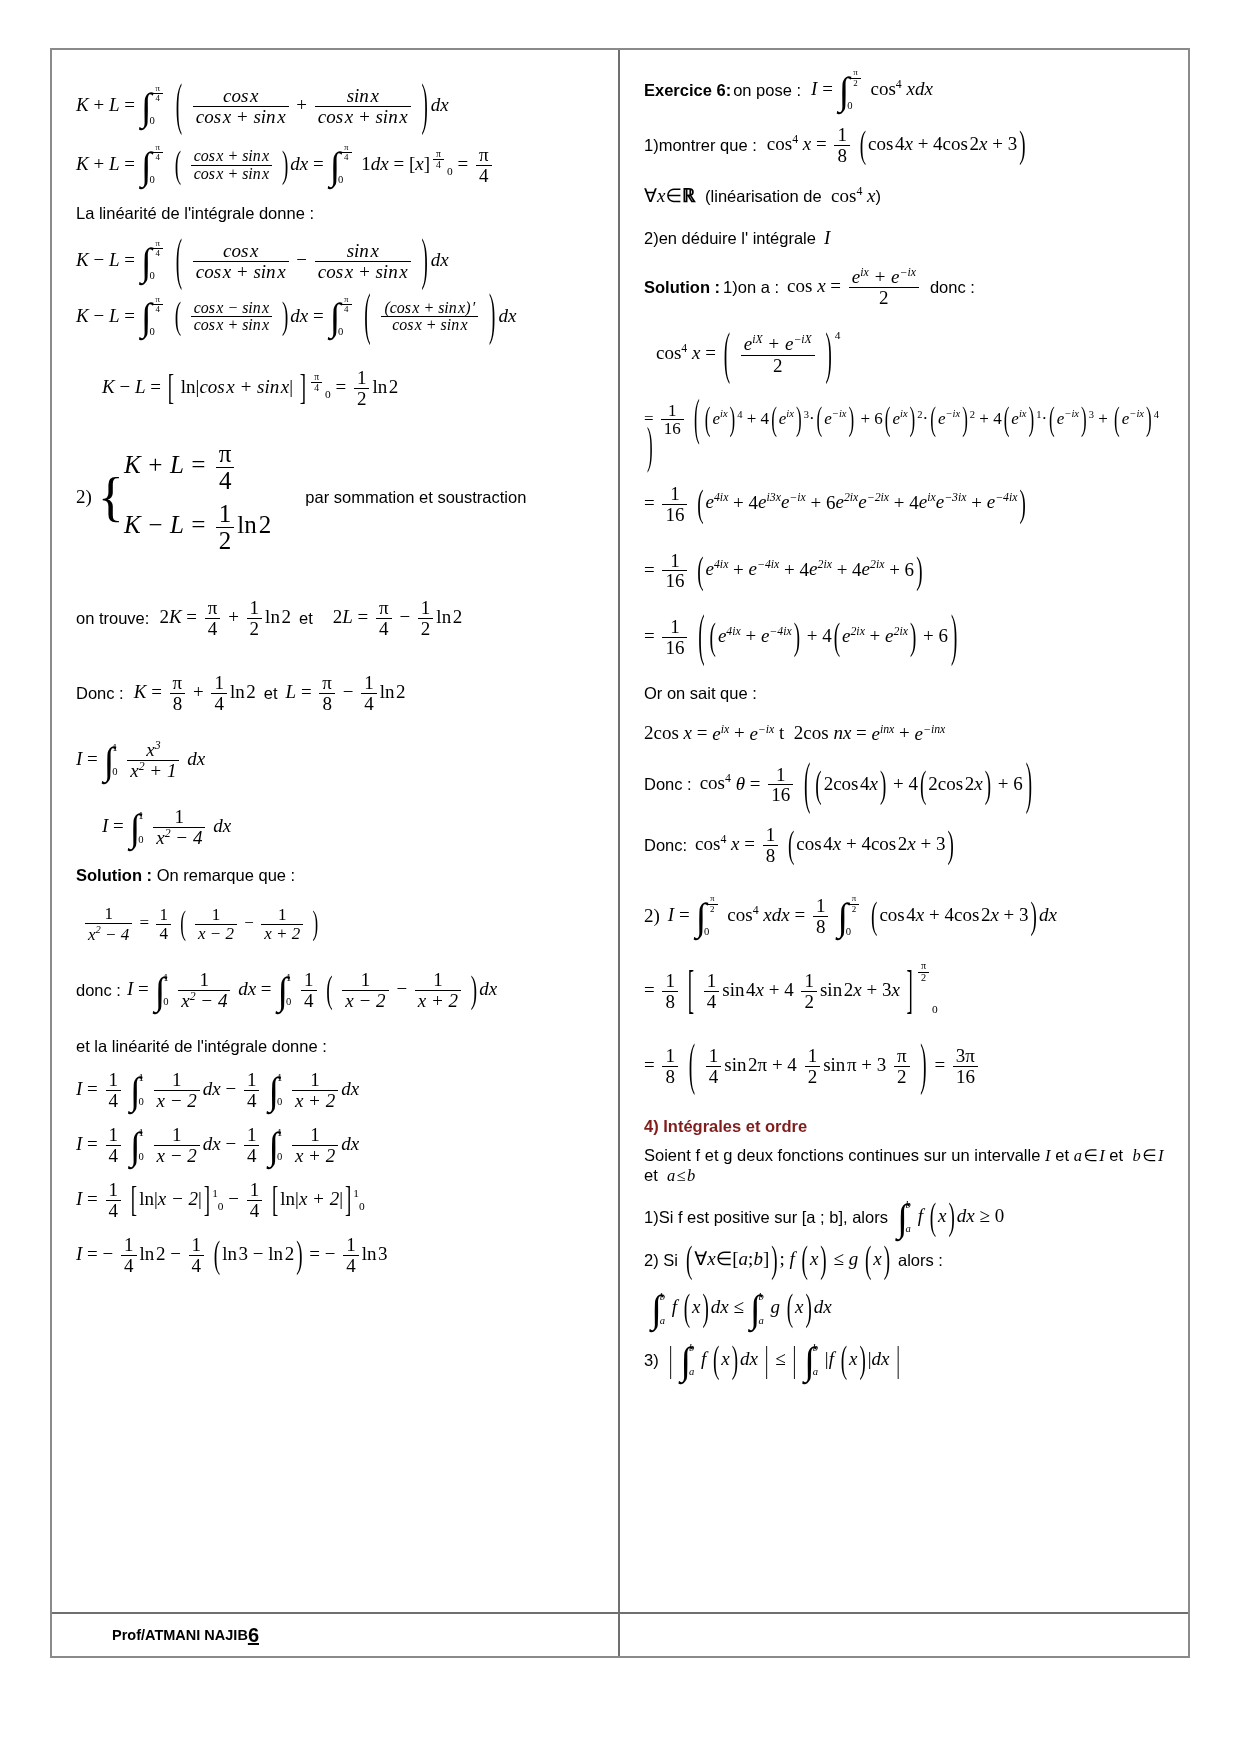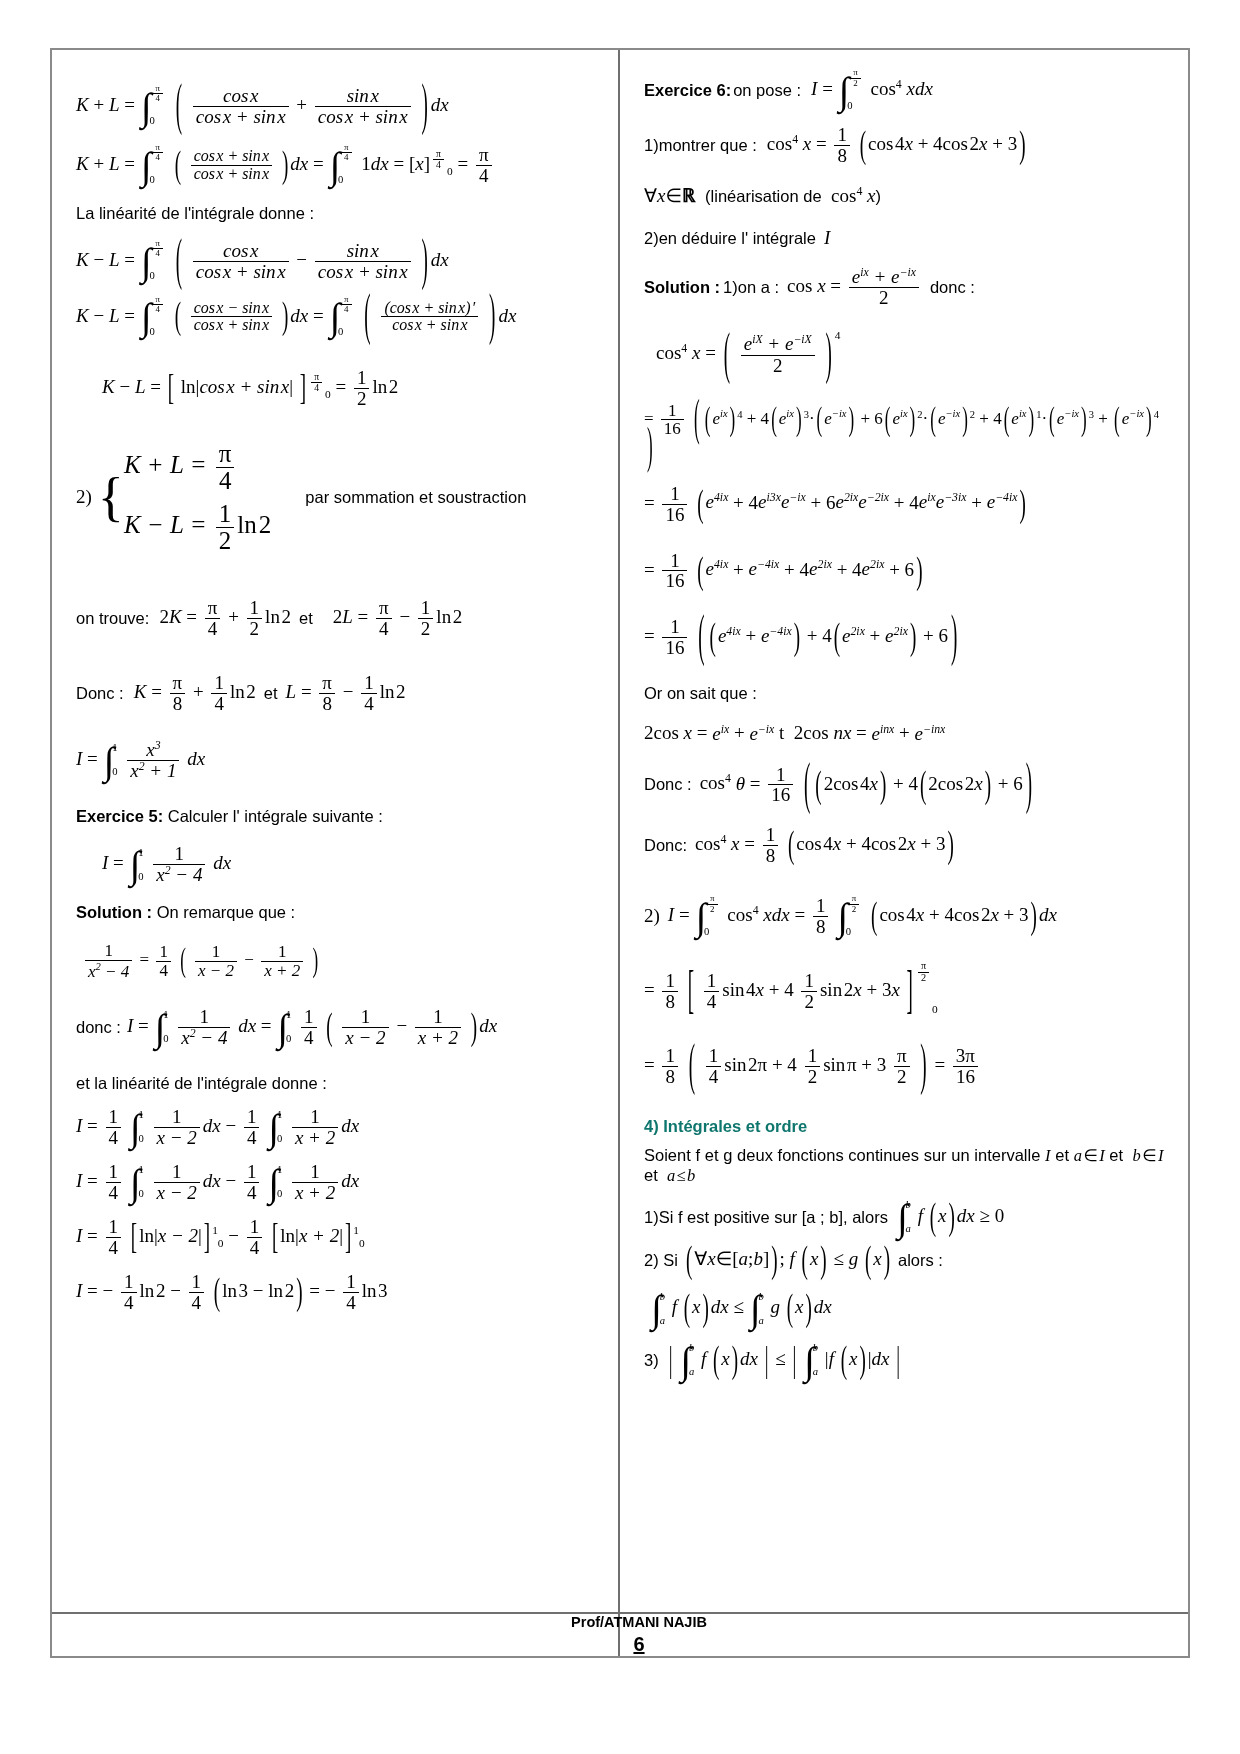--- a/index.html
+++ b/index.html
@@ -27,38 +27,37 @@
     padding:18px 20px 0 24px;
     width:50%;
     position:relative;
   }
   .col-left{border-right:2px solid #6f6f6f;}
   .footer{
     position:absolute;
     left:0;right:0;bottom:0;
     height:44px;
     border-top:2px solid #6f6f6f;
-    display:flex;align-items:center;justify-content:space-between;
+    display:flex;align-items:center;justify-content:flex-start;
     padding:0 22px 0 60px;
     box-sizing:border-box;
-    flex-direction:column;
   }
   .footer-name{font-weight:bold;font-size:14.5px;}
   .footer-page{font-weight:bold;font-size:20px;text-decoration:underline;}
 
   
   .m{font-family:"Liberation Serif", serif;font-style:italic;}
   .mr{font-family:"Liberation Serif", serif;font-style:normal;}
   .txt{font-family:"Liberation Sans", sans-serif;font-size:16.5px;}
   .line{margin:14px 0;}
   .mathline{font-family:"Liberation Serif", serif;font-size:19px;margin:18px 0;line-height:1.1;}
   .mathline.small{font-size:17px;}
   .ind{margin-left:26px;}
   .bold{font-weight:bold;}
-  .red{color:#0f766e;font-weight:bold;}
+  .red{color:#7f1d1d;font-weight:bold;}
 
   
   .frac{display:inline-block;vertical-align:middle;text-align:center;line-height:1.05;margin:0 3px;}
   .frac > span{display:block;padding:0 3px;}
   .frac .num{border-bottom:1.3px solid #000;}
   .frac.small{font-size:0.84em;}
 
   
   .intg{display:inline-block;position:relative;vertical-align:middle;margin:0 2px 0 1px;}
   .intg .sgn{font-family:"Liberation Serif", serif;font-size:2.05em;font-style:italic;line-height:0.7;display:inline-block;vertical-align:middle;}
@@ -174,24 +173,20 @@
         </span>
       </div>
 
       <div class="mathline ind" style="margin:26px 0">
         <span class="m">I</span> =
         <span class="intg"><span class="sgn">∫</span><span class="lims"><span class="up mr">1</span><span class="lo mr">0</span></span></span>
         <span class="frac"><span class="num m">x<sup>3</sup></span><span class="m">x<sup>2</sup> + 1</span></span>
         <span class="m">dx</span>
       </div>
 
-      <div class="txt line">
-        <span class="bold">Exercice 5:</span>
-        <span>Calculer l' intégrale suivante :</span>
-      </div>
 
       <div class="mathline ind">
         <span class="m">I</span> =
         <span class="intg"><span class="sgn">∫</span><span class="lims"><span class="up mr">1</span><span class="lo mr">0</span></span></span>
         <span class="frac"><span class="num mr">1</span><span class="m">x<sup>2</sup> − 4</span></span>
         <span class="m">dx</span>
       </div>
 
       <div class="txt line">
         <span class="bold">Solution :</span>

